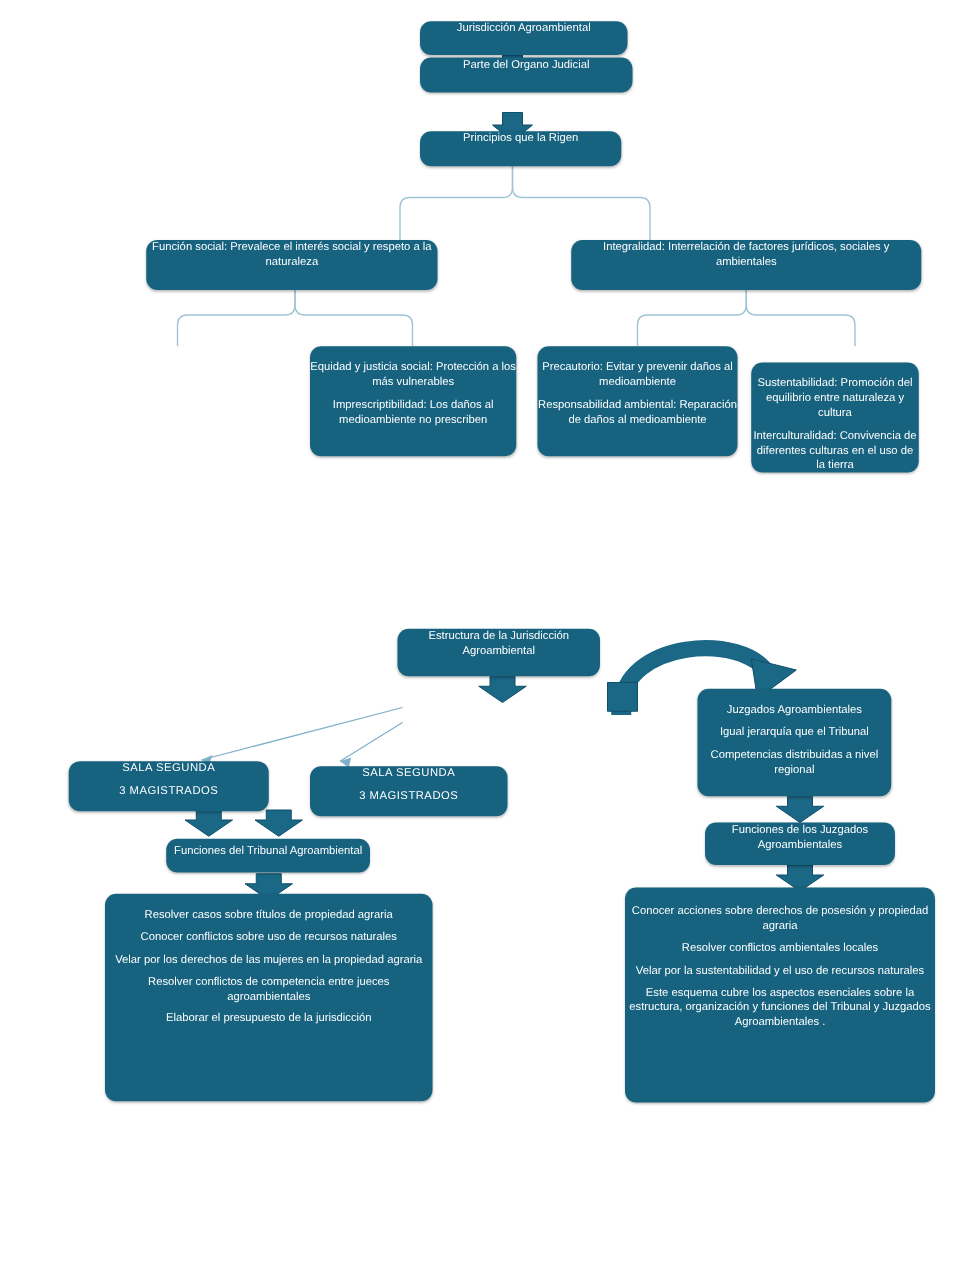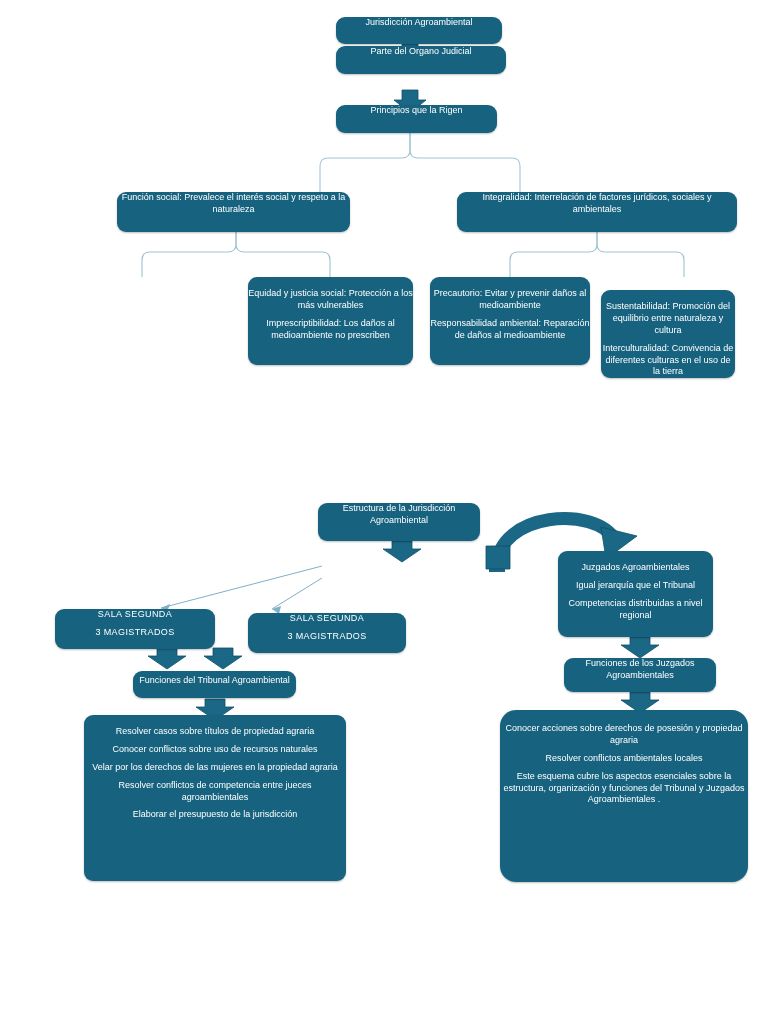--- a/index.html
+++ b/index.html
@@ -178,19 +178,20 @@
     <span class="ln f9 pad gap6">Conocer conflictos sobre uso de recursos naturales</span>
     <span class="ln f9 pad gap6">Velar por los derechos de las mujeres en la propiedad agraria</span>
     <span class="ln f9 pad gap6">Resolver conflictos de competencia entre jueces agroambientales</span>
     <span class="ln f9 pad gap6">Elaborar el presupuesto de la jurisdicción</span>
   </div>
 
   <div class="node" style="left:564px;top:658px;width:152px;height:34px;">
     <span class="ln f9 pad">Funciones de los Juzgados Agroambientales</span>
   </div>
 
-  <div class="node topalign" style="left:500px;top:710px;width:248px;height:172px;padding-top:13px;border-radius:16px;">
+  <div class="node topalign" style="left:500px;top:710px;width:248px;height:172px;padding-top:13px;">
     <span class="ln f9 pad">Conocer acciones sobre derechos de posesión y propiedad agraria</span>
     <span class="ln f9 pad gap6">Resolver conflictos ambientales locales</span>
+    <span class="ln f9 pad gap6">Velar por la sustentabilidad y el uso de recursos naturales</span>
     <span class="ln f9 pad gap6">Este esquema cubre los aspectos esenciales sobre la estructura, organización y funciones del Tribunal y Juzgados Agroambientales .</span>
   </div>
 
 </div>
 
 </body></html>

